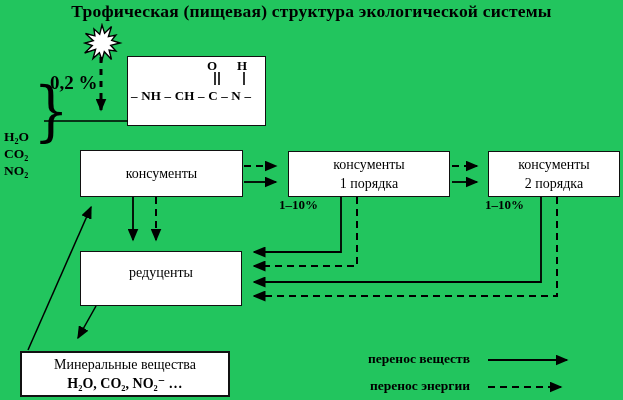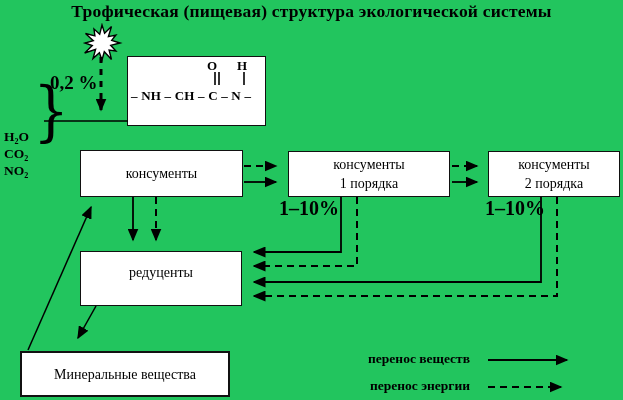--- a/index.html
+++ b/index.html
@@ -26,21 +26,21 @@
   #molecule-box{left:127px;top:56px;width:139px;height:70px;border-width:1.4px;background:#fff;}
   .chem{font-weight:bold;font-size:13px;}
   #molecule-o{left:207px;top:58px;}
   #molecule-h{left:237px;top:58px;}
   #molecule-chain{left:131px;top:88px;letter-spacing:.2px;white-space:pre;}
   .inp{left:4px;font-weight:bold;font-size:13.5px;margin-top:40px;}
   #input-1{top:89px;} #input-2{top:106px;font-family:Liberation Serif, serif;} #input-3{top:123px;}
   #input-brace{left:30px;top:84px;font-size:66px;line-height:54px;font-weight:400;
     font-family:"DejaVu Serif",serif;transform:scaleX(.85);}
   #energy-percent{left:50px;top:72px;font-weight:bold;font-size:19px;}
-  .pct{font-weight:bold;font-size:20px;}
+  .pct{font-weight:bold;font-size:13px;}
   #pct1{left:279px;top:197px;} #pct2{left:485px;top:197px;}
   .leg{font-weight:bold;font-size:13.5px;width:120px;text-align:right;}
   #legend-substances{left:350px;top:351px;}
   #legend-energy{left:350px;top:378px;}
   #sun{left:81px;top:23px;}
   #wires,#bonds{pointer-events:none;}
 </style>
 </head>
 <body>
 
@@ -77,20 +77,21 @@
   </div>
   <div id="consumers2-box" class="node">
     <span>консументы</span>
     <span>2 порядка</span>
   </div>
   <div id="reducers-box" class="node">
     <span>редуценты</span>
   </div>
   <div id="minerals-box" class="node">
     <span>Минеральные вещества</span>
+    <span class="l2">H₂O, CO₂, NO₂⁻  …</span>
   </div>
 
   <div id="pct1" class="abs pct">1–10%</div>
   <div id="pct2" class="abs pct">1–10%</div>
 
   <div id="legend-substances" class="abs leg">перенос веществ</div>
   <div id="legend-energy" class="abs leg">перенос энергии</div>
 
   <svg id="wires" class="abs" style="left:0;top:0" width="623" height="400">
     <defs>

